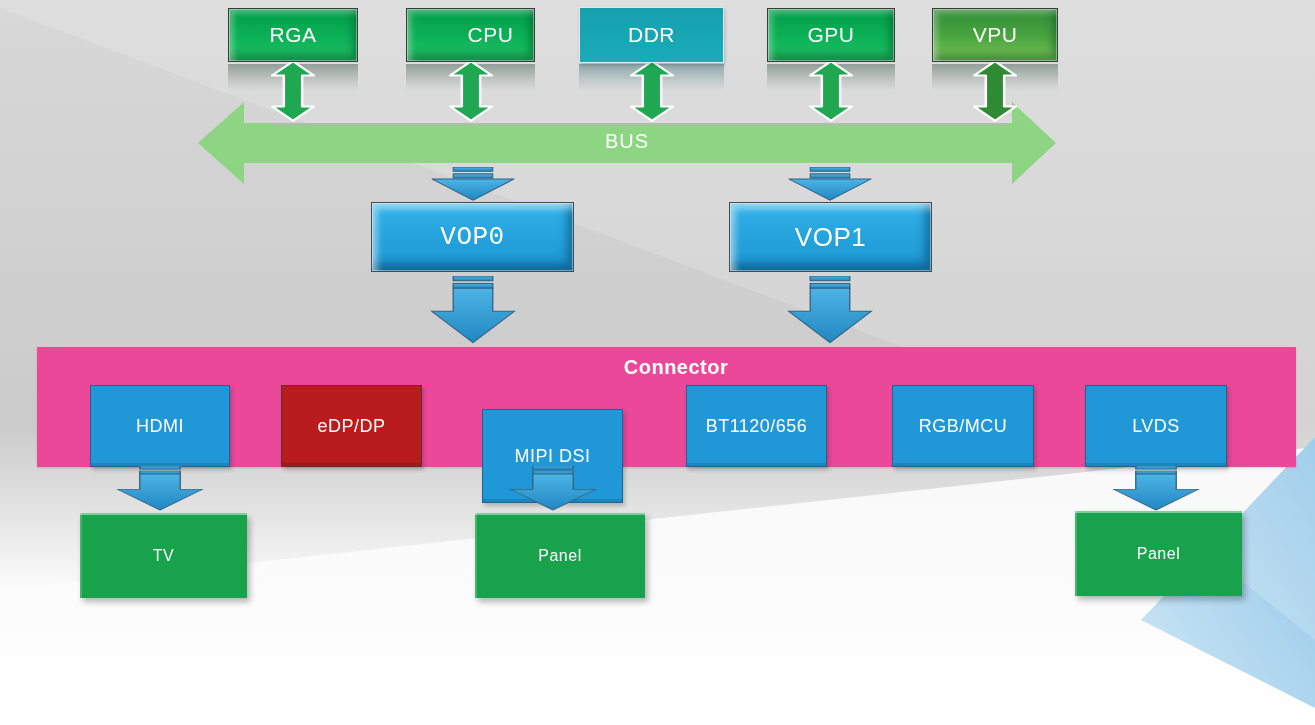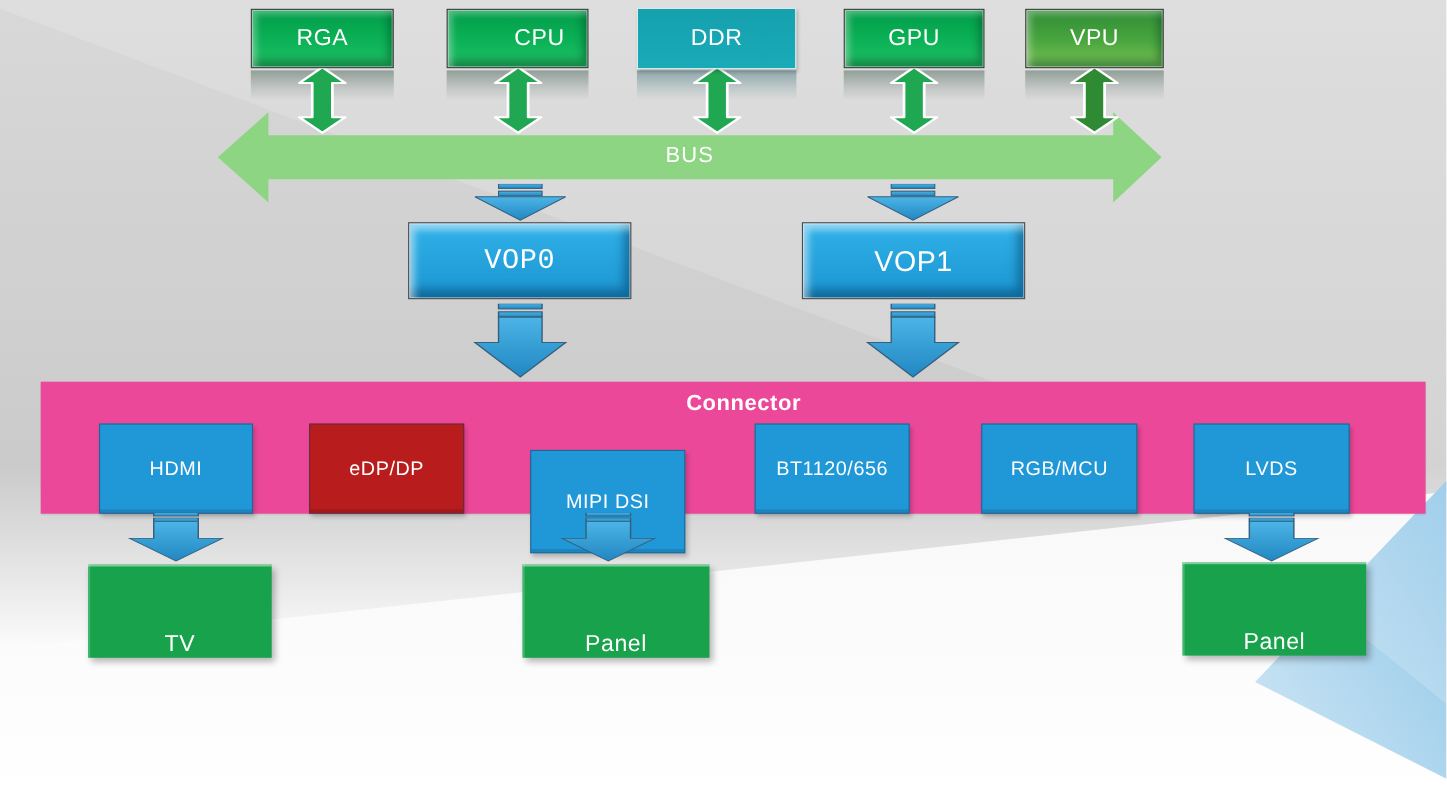--- a/index.html
+++ b/index.html
@@ -56,26 +56,25 @@
   
   .iface{
     font-size:18px;
     background:#2098d8;
     border:1px solid rgba(25,60,90,.55);
     box-shadow:inset 0 -3px 0 rgba(0,0,0,.12), 2px 3px 4px rgba(0,0,0,.2);
   }
   .iface--muted{background:#b91c1c;}
   
   .device{
-    font-size:21px;
+    font-size:16px;
     background:#17a24b;
     box-shadow:inset 0 2px 0 rgba(255,255,255,.45),
                inset 2px 0 0 rgba(255,255,255,.2),
                3px 4px 6px rgba(0,0,0,.28);
-    align-items:flex-end;
   }
   .bus-label{
     text-align:center;color:#fff;font-size:20px;letter-spacing:1px;
   }
   .arrow-green{color:#1fa751;}
   .arrow-green--dark{color:#2e8b33;}
 </style>
 </head>
 <body>
 

